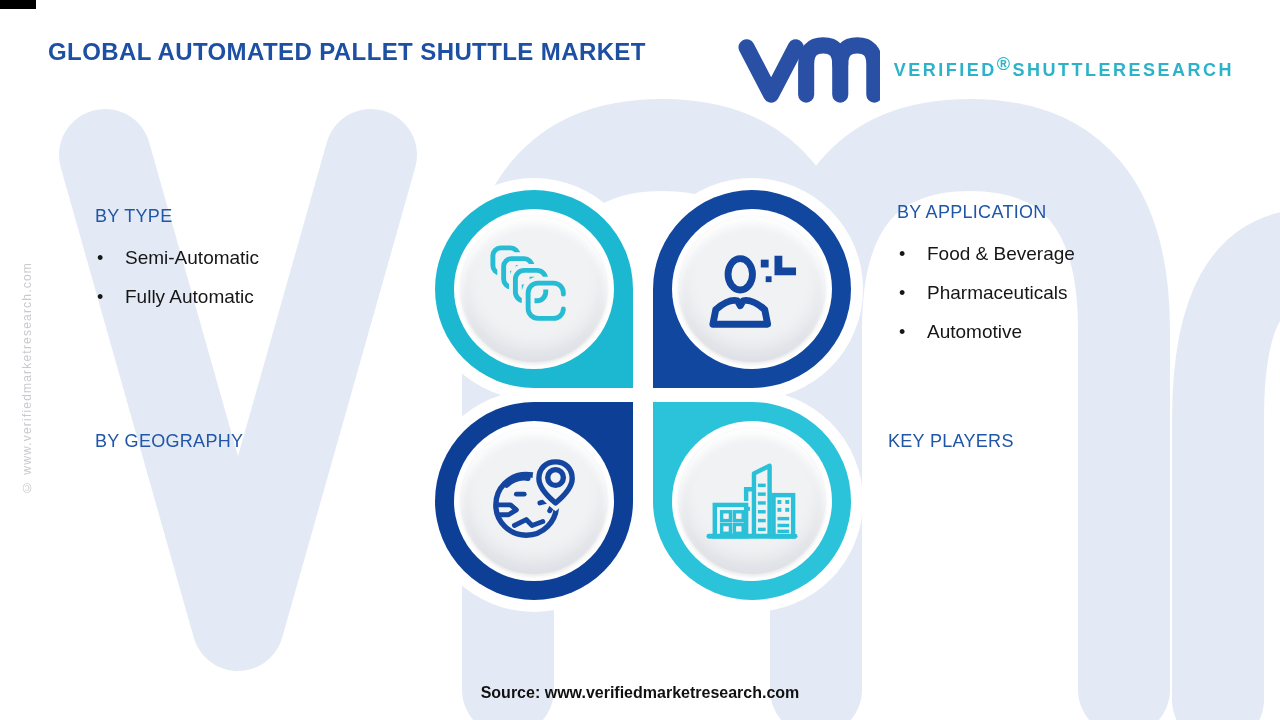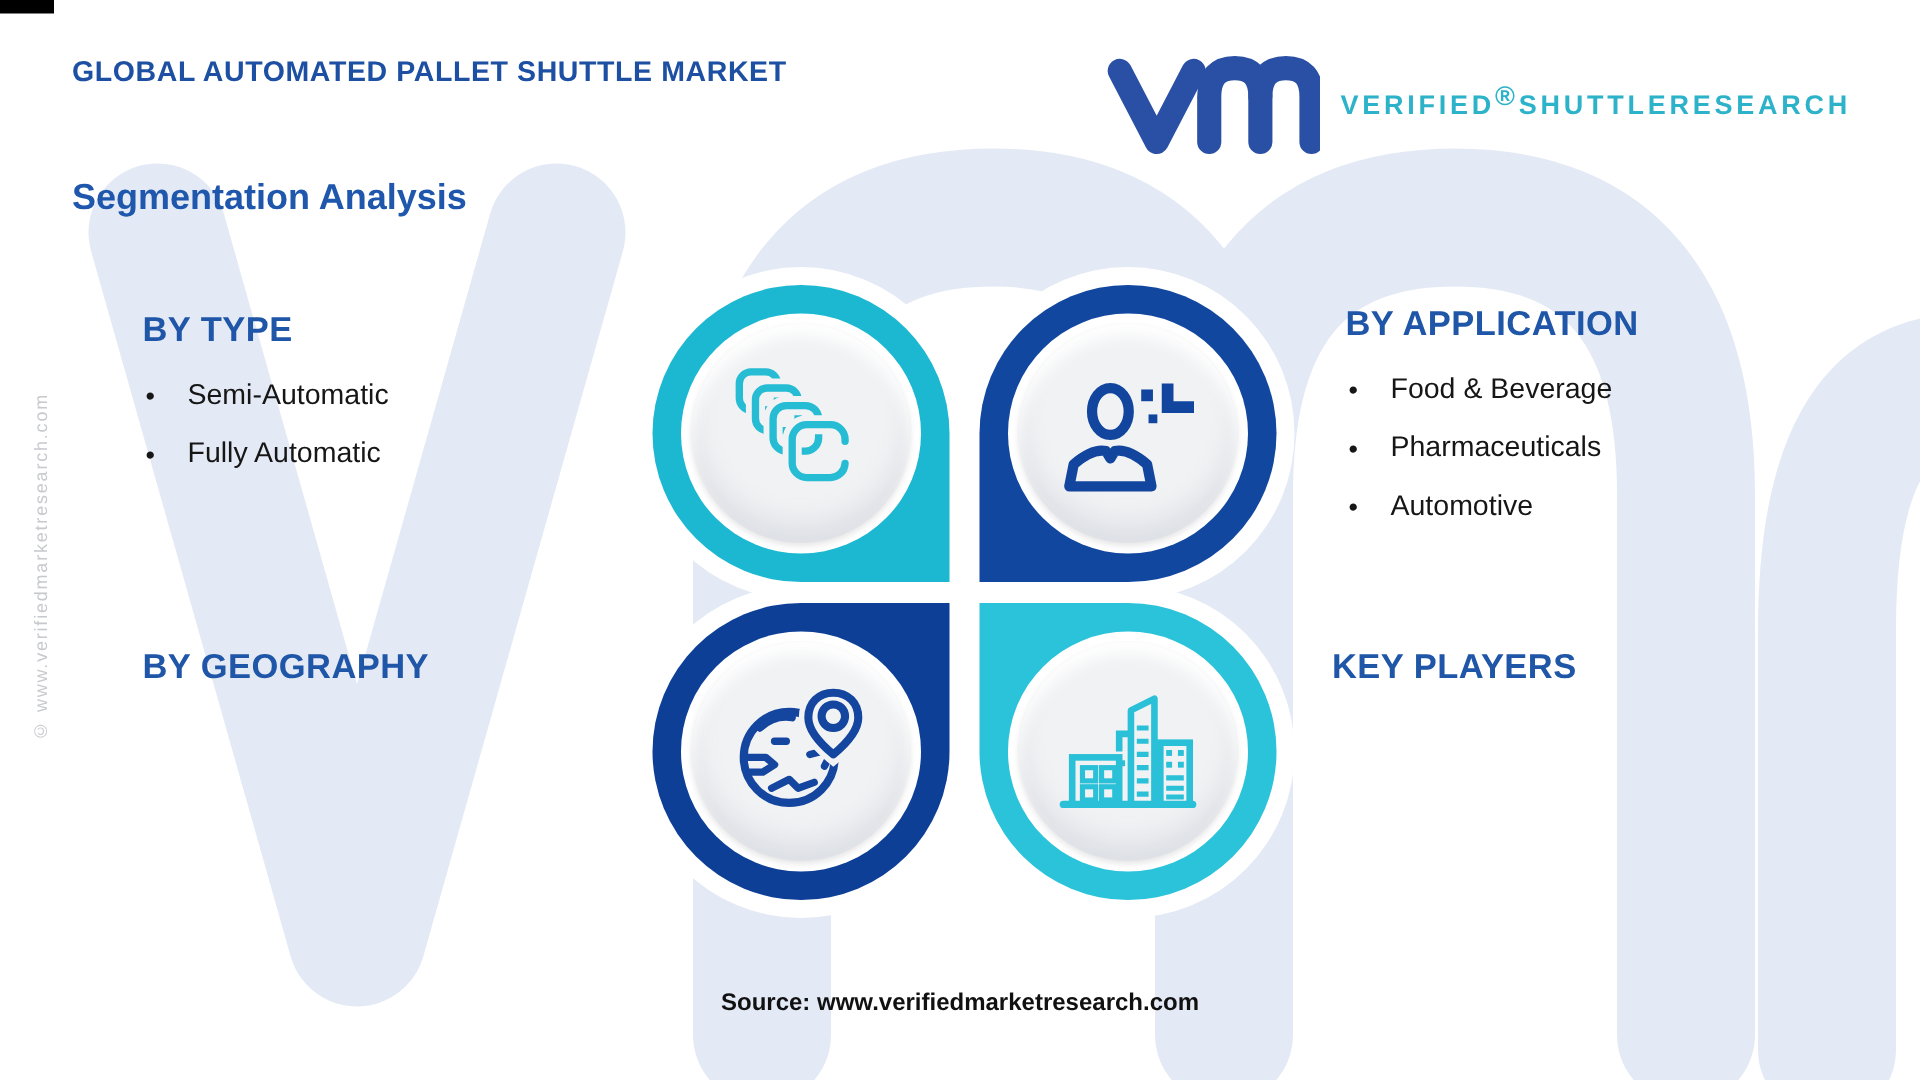--- a/index.html
+++ b/index.html
@@ -3,75 +3,74 @@
 <meta charset="utf-8">
 <style>
   html,body{margin:0;padding:0;background:#fff;}
   #stage{position:relative;width:1280px;height:720px;overflow:hidden;background:#fff;
          font-family:"Liberation Sans",sans-serif;-webkit-font-smoothing:antialiased;}
   
   #wm-svg{position:absolute;inset:0;z-index:0;}
   
   #corner-strip{position:absolute;left:0;top:0;width:36px;height:9px;background:#000;z-index:5;}
   
-  #title{position:absolute;left:48px;top:38px;z-index:3;font-size:19px;font-weight:800;
+  #title{position:absolute;left:48px;top:38px;z-index:3;font-size:24px;font-weight:800;
          letter-spacing:.4px;color:#1d4fa3;}
   #subtitle{position:absolute;left:48px;top:118px;z-index:3;font-size:24px;font-weight:700;color:#1e57ac;}
   #logo{position:absolute;right:46px;top:32px;z-index:3;display:flex;align-items:center;gap:14px;}
   #logo .wordmark{display:flex;flex-direction:row;line-height:1.12;}
   #logo .wordmark span{font-size:18px;font-weight:800;letter-spacing:2.5px;color:#2cb2c9;}
   #logo .reg{position:relative;top:-6px;font-size:11px;color:#8a8f99;font-weight:700;letter-spacing:0;}
   
   #side-watermark{position:absolute;left:20px;top:262px;z-index:2;writing-mode:vertical-rl;
                   transform:rotate(180deg);font-size:12px;letter-spacing:1.2px;color:#c7c9cd;}
   
   .section{position:absolute;z-index:3;width:350px;}
   #sec-type{left:95px;top:206px;}
   #sec-application{left:897px;top:202px;}
   #sec-geography{left:95px;top:431px;}
   #sec-players{left:888px;top:431px;}
-  .section h2{margin:0 0 20px 0;font-size:23px;font-weight:700;letter-spacing:.3px;color:#1f56a8;}
+  .section h2{margin:0 0 20px 0;font-size:18px;font-weight:400;letter-spacing:.3px;color:#1f56a8;}
   .section ul{list-style:none;margin:0;padding:0;}
   .section li{position:relative;padding-left:30px;margin-bottom:17px;font-size:19px;
               font-weight:400;color:#161616;line-height:22px;}
   .section li::before{content:"•";position:absolute;left:2px;top:0;font-size:18px;color:#161616;}
   
   .pod{position:absolute;width:198px;height:198px;z-index:2;box-shadow:0 0 0 12px #fff;}
   #pod-tl{left:435px;top:190px;border-radius:50% 50% 0 50%;}
   #pod-tr{left:653px;top:190px;border-radius:50% 50% 50% 0;}
   #pod-bl{left:435px;top:402px;border-radius:50% 0 50% 50%;}
   #pod-br{left:653px;top:402px;border-radius:0 50% 50% 50%;}
   .pod-white{position:absolute;inset:19px;background:#fff;border-radius:50%;}
   .pod-face{position:absolute;inset:26px;background:#f1f2f4;border-radius:50%;
             display:flex;align-items:center;justify-content:center;
             box-shadow:inset 0 8px 10px rgba(255,255,255,.95),
                        inset 0 -12px 18px rgba(140,150,170,.20),
                        0 2px 4px rgba(0,0,0,.10);}
   
-  #source-line{position:absolute;left:0;right:0;top:660px;z-index:3;text-align:center;
+  #source-line{position:absolute;left:0;right:0;top:684px;z-index:3;text-align:center;
                font-size:16px;font-weight:700;color:#111;}
 </style>
 </head>
 <body>
 
 <div id="stage">
 
   <svg id="wm-svg" viewBox="0 0 1280 720" width="1280" height="720" fill="none">
     <g stroke="#e4eaf5" stroke-width="92" stroke-linecap="round" stroke-linejoin="round">
       <path d="M105 155 L238 625 L371 155"></path>
       <path d="M508 690 L508 330 Q508 145 662 145 Q816 145 816 330 L816 690"></path>
       <path d="M816 330 Q816 145 970 145 Q1124 145 1124 330 L1124 690"></path>
       <path d="M1218 700 L1218 420 Q1218 255 1310 255"></path>
     </g>
   </svg>
 
   <div id="corner-strip"></div>
 
   <div id="title">GLOBAL AUTOMATED PALLET SHUTTLE MARKET</div>
-  <div id="subtitle">Segmentation Analysis</div>
 
   <div id="logo">
     <svg width="142" height="76" viewBox="0 0 150 80" fill="none">
       <g stroke="#2a50a5" stroke-width="17" stroke-linecap="round" stroke-linejoin="round">
         <path d="M9 16 L35 66 L61 16"></path>
         <path d="M72 66 V34 Q72 14 90 14 Q108 14 108 34 V66"></path>
         <path d="M108 34 Q108 14 126 14 Q144 14 144 34 V66"></path>
       </g>
     </svg>
     <div class="wordmark">

